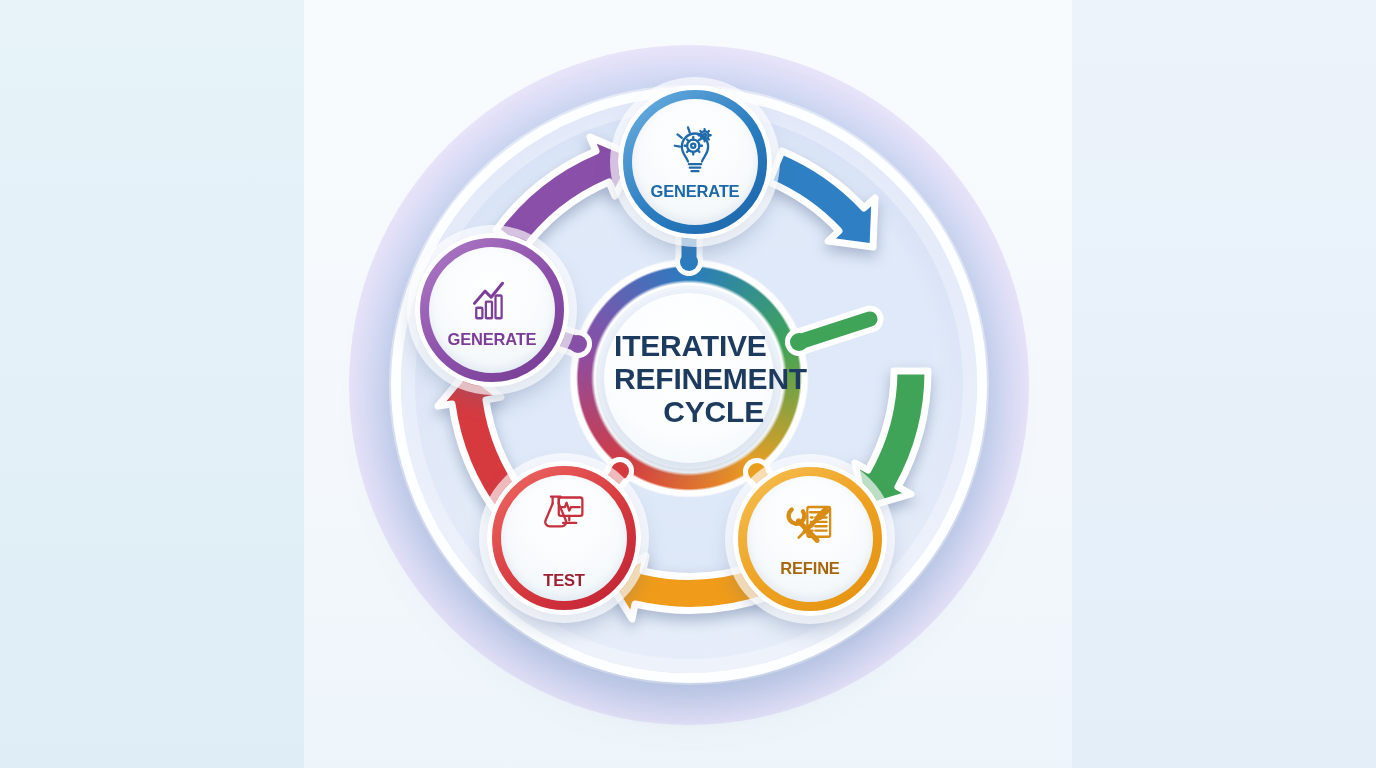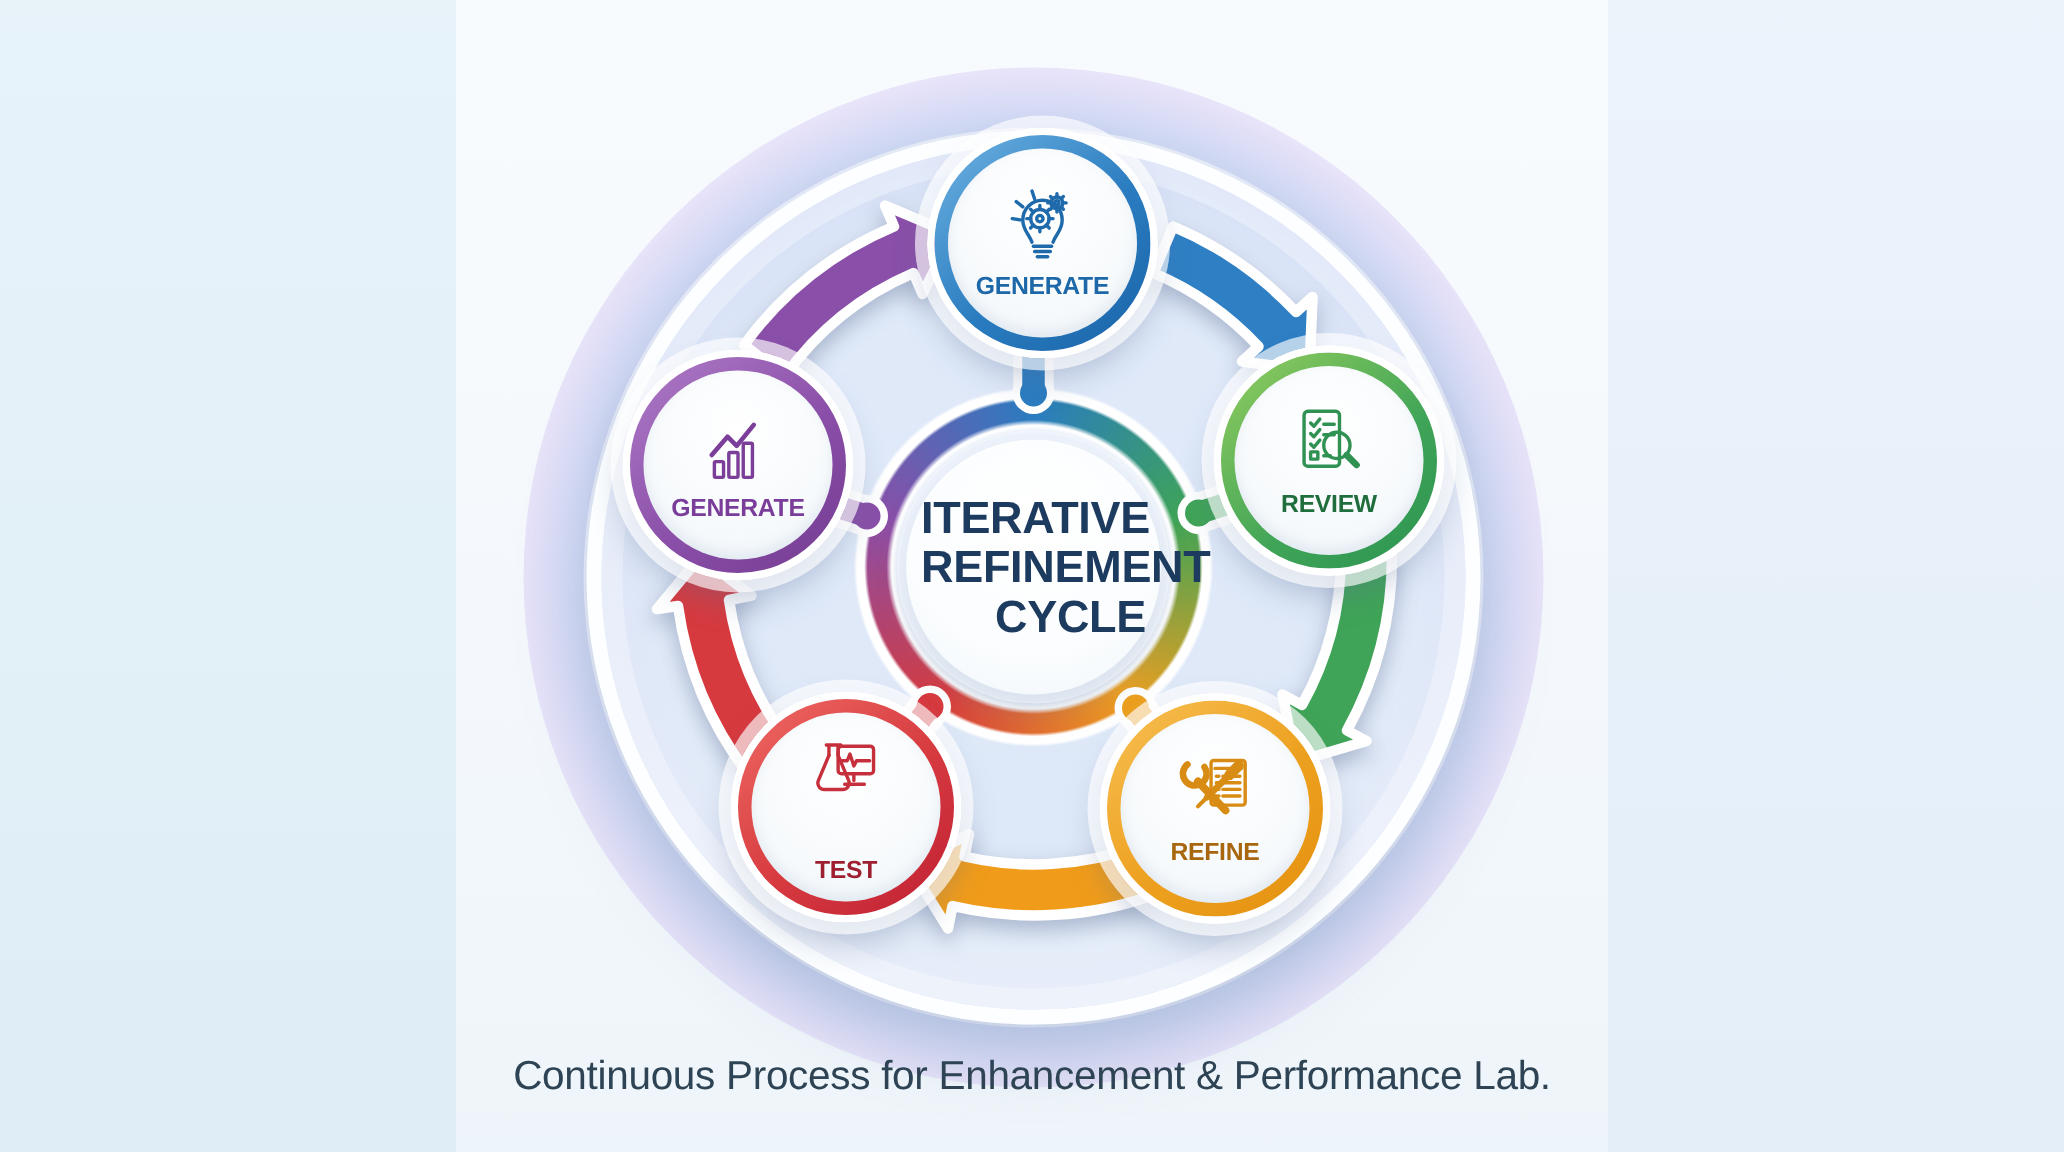--- a/index.html
+++ b/index.html
@@ -133,35 +133,20 @@
           <circle cx="30" cy="26" r="2.4"></circle>
         <path d="M37 26 h3 M23 26 h-3 M30 19 v-3 M30 33 v3 M34.9 21.1 l2.2 -2.2 M25.1 21.1 l-2.2 -2.2 M34.9 30.9 l2.2 2.2 M25.1 30.9 l-2.2 2.2"></path>
         <circle cx="43" cy="14" r="4.5"></circle>
           <circle cx="43" cy="14" r="1.6"></circle>
         <path d="M47.5 14 h2.5 M38.5 14 h-2.5 M43 9.5 v-2.5 M43 18.5 v2.5 M46.2 10.8 l1.7 -1.7 M39.8 10.8 l-1.7 -1.7 M46.2 17.2 l1.7 1.7 M39.8 17.2 l-1.7 1.7"></path>
       </svg>
       <span class="node-label">GENERATE</span>
     </div>
   </div>
 
-  <div class="node node--review" style="left:809px; top:230px;">
-    <div class="node-inner">
-      <svg class="node-icon" viewBox="0 0 64 64">
-        <rect x="13" y="7" width="27" height="42" rx="3"></rect>
-        <path d="M18 16 l2.5 2.5 L25 13"></path>
-        <path d="M18 24 l2.5 2.5 L25 21"></path>
-        <path d="M18 32 l2.5 2.5 L25 29"></path>
-        <rect x="18" y="38" width="5.5" height="5.5"></rect>
-        <path d="M28 17 h8 M28 25 h8 M28 41 h5"></path>
-        <circle cx="38" cy="33" r="10" fill="#f4faf5"></circle>
-        <path d="M45.5 40.5 L53 48" style="stroke-width:5"></path>
-      </svg>
-      <span class="node-label">REVIEW</span>
-    </div>
-  </div>
 
   <div class="node node--refine" style="left:733px; top:462px;text-align:center;">
     <div class="node-inner">
       <svg class="node-icon" viewBox="0 0 64 64">
         <rect x="29" y="8" width="26" height="34" rx="2"></rect>
         <path d="M32 14 h20 M33 20 h2 M38 20 h13 M33 25 h2 M38 25 h13 M33 30 h2 M38 30 h13 M33 35 h2 M38 35 h13"></path>
         <path d="M11 11 a9 9 0 1 0 13 2" style="stroke-width:5"></path>
         <path d="M19 24 L40 46" style="stroke-width:6"></path>
         <path d="M50 12 L43 19" style="stroke-width:8"></path>
         <path d="M43 19 L26 36" style="stroke-width:5"></path>
@@ -200,14 +185,13 @@
         <path d="M40 10 L49 8.5 L46 18 Z" fill="currentColor" style="stroke:none"></path>
       </svg>
       <span class="node-label">GENERATE</span>
     </div>
   </div>
 
   <div class="center-circle">
     <div class="center-title">ITERATIVE REFINEMENT CYCLE</div>
   </div>
 
-  <div class="caption">Continuous Process for Enhancement &amp; Performance Lab.</div>
 </div>
 
 </body></html>

